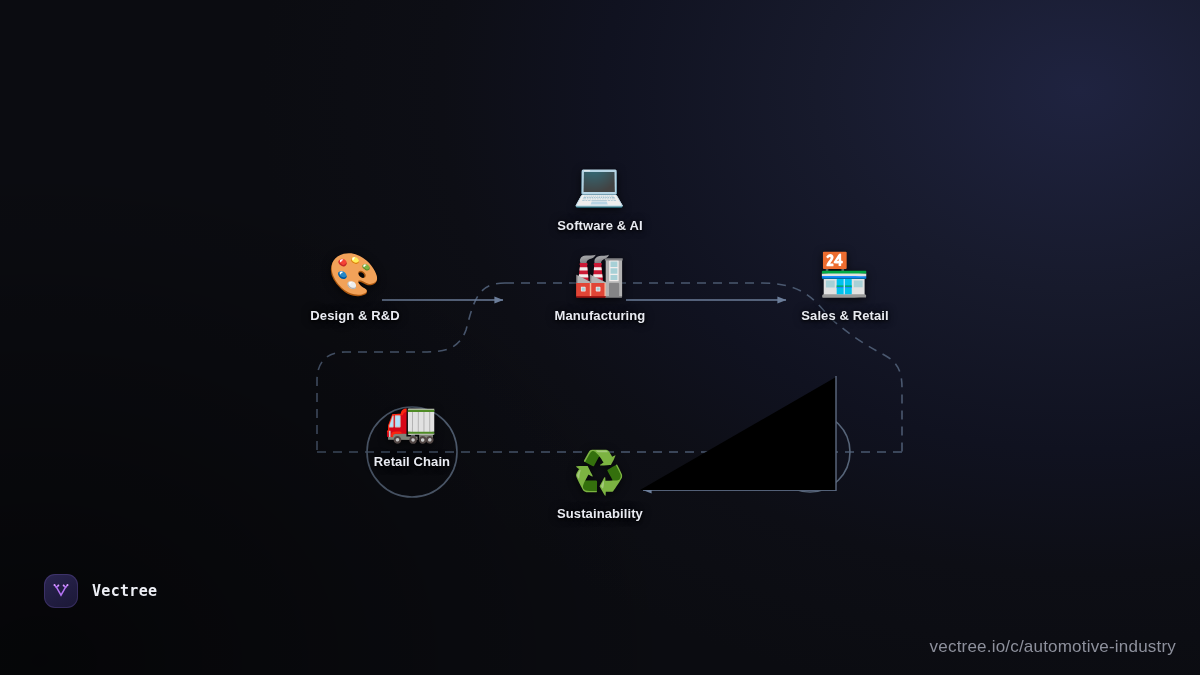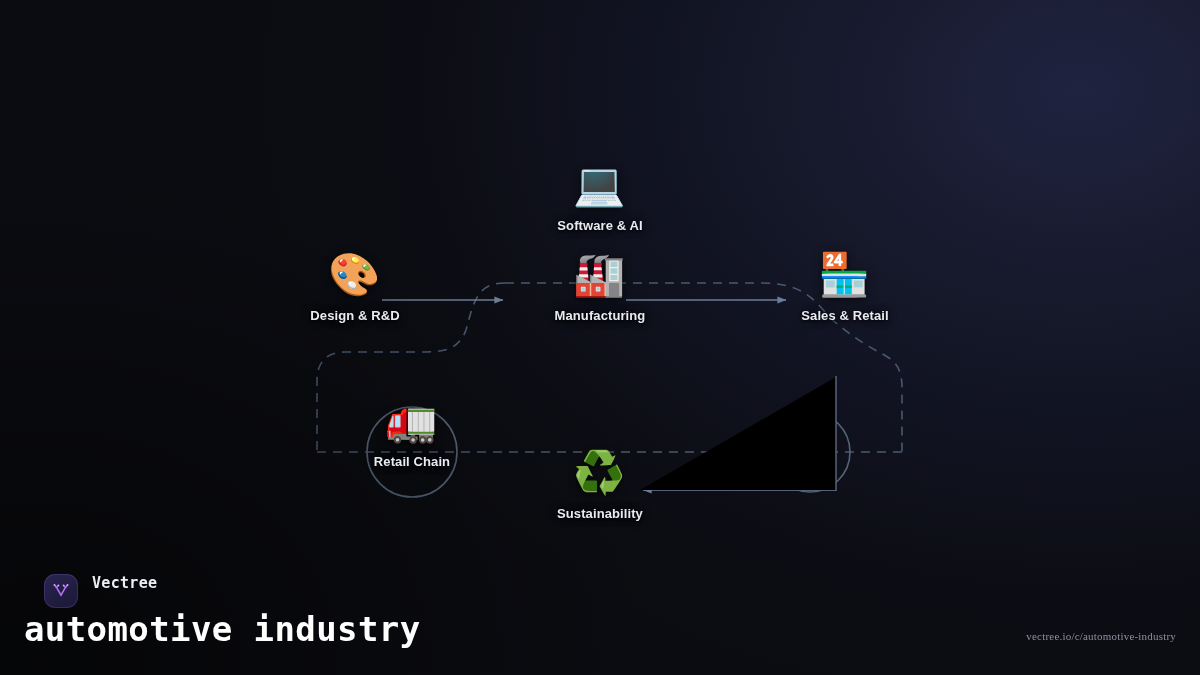--- a/index.html
+++ b/index.html
@@ -82,20 +82,21 @@
     right: 0;
     bottom: 0;
     height: 118px;
     z-index: 10;
   }
   .brand-row {
     position: absolute;
     left: 24px;
     top: 17px;
     display: flex;
+    align-items: center;
     gap: 14px;
     padding-left: 20px;
   }
   .brand-logo {
     width: 34px;
     height: 34px;
     border-radius: 11px;
     background: linear-gradient(150deg, #2a2550 0%, #211d41 55%, #1b1836 100%);
     box-shadow: inset 0 0 0 1px rgba(140,110,220,0.22);
     display: flex;
@@ -116,23 +117,23 @@
     font-family: "DejaVu Sans Mono", monospace;
     font-size: 34px;
     font-weight: bold;
     color: #ffffff;
     letter-spacing: 0.4px;
     white-space: nowrap;
   }
   .footer-url {
     position: absolute;
     right: 24px;
-    bottom: 33px;
-    font-family: Liberation Serif, serif;
-    font-size: 11px;
+    bottom: 18px;
+    font-family: Liberation Sans, sans-serif;
+    font-size: 17px;
     color: #8d909c;
     letter-spacing: 0.2px;
     white-space: nowrap;
   }
 </style>
 </head>
 <body>
 
 <div id="stage">
 
@@ -218,18 +219,17 @@
             <circle cx="3.5" cy="4.1" r="1.0"></circle>
             <circle cx="7.4" cy="4.4" r="0.9"></circle>
             <circle cx="16.5" cy="4.1" r="1.0"></circle>
             <circle cx="12.6" cy="4.4" r="0.9"></circle>
           </g>
         </svg>
       </div>
       <div class="brand-name">Vectree</div>
     </div>
 
-    <div class="page-title">automotive industry</div>
 
     <div class="footer-url">vectree.io/c/automotive-industry</div>
   </div>
 
 </div>
 
 </body></html>

